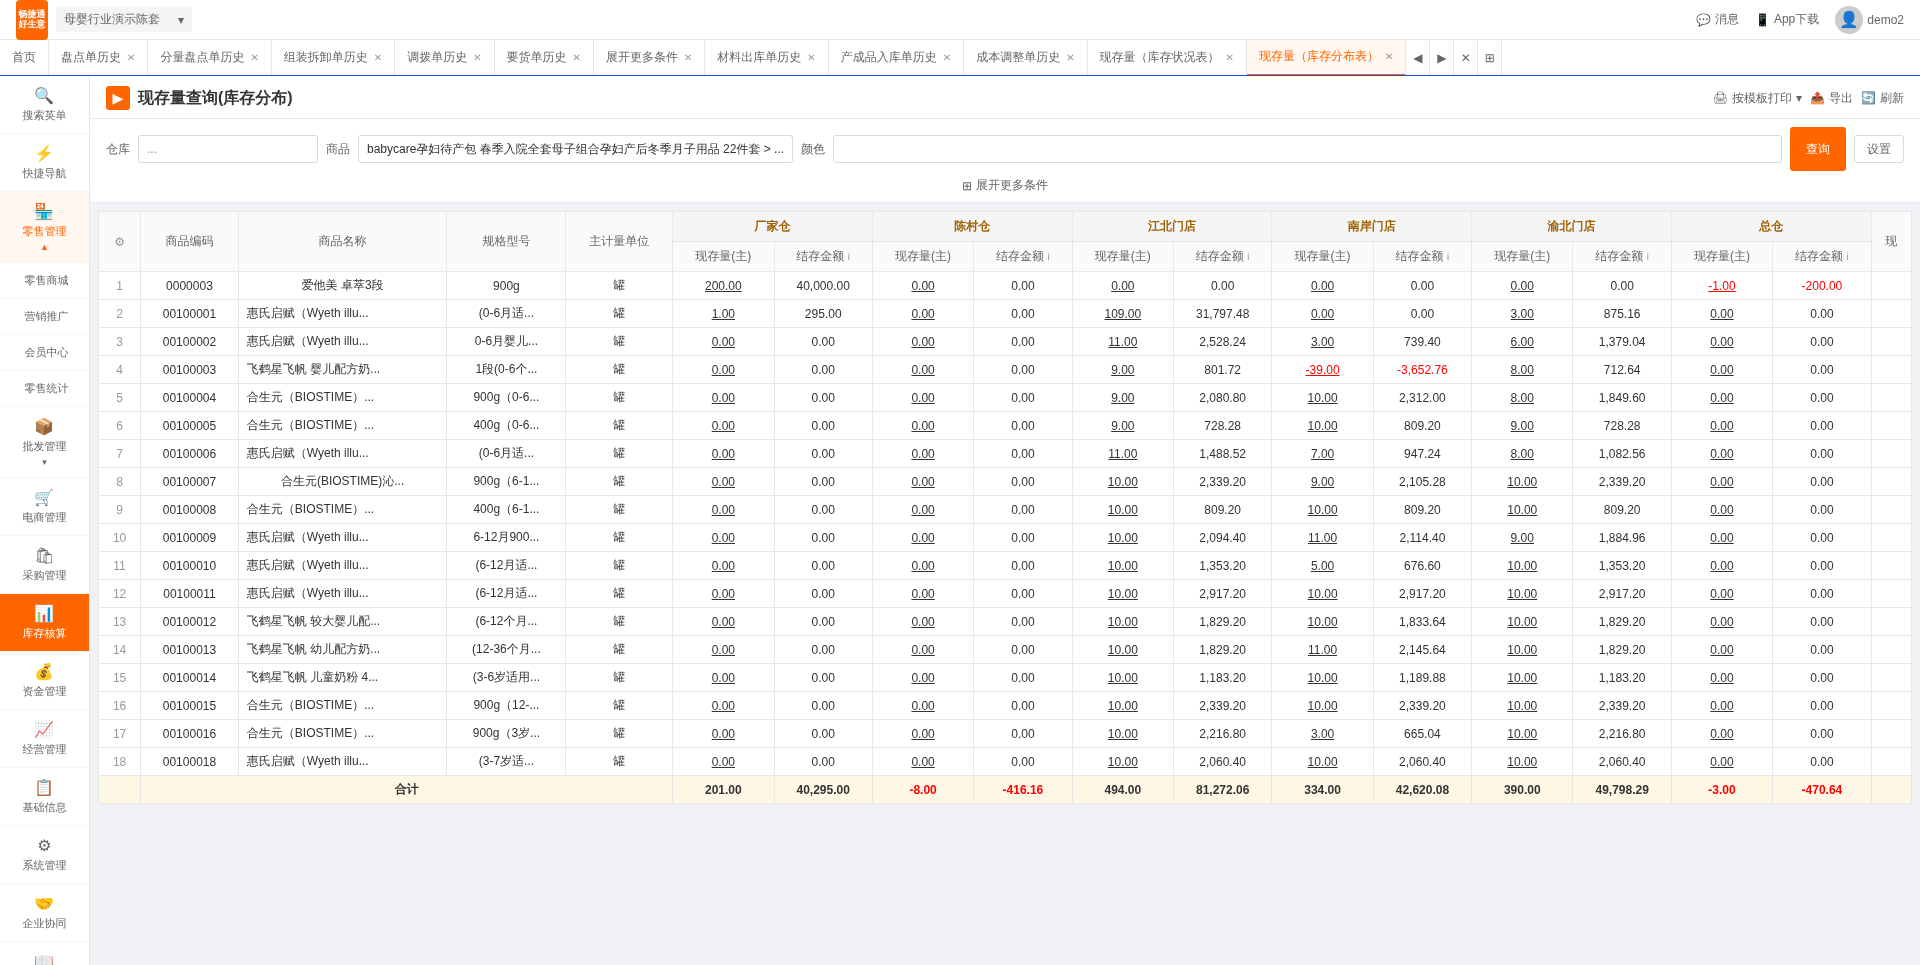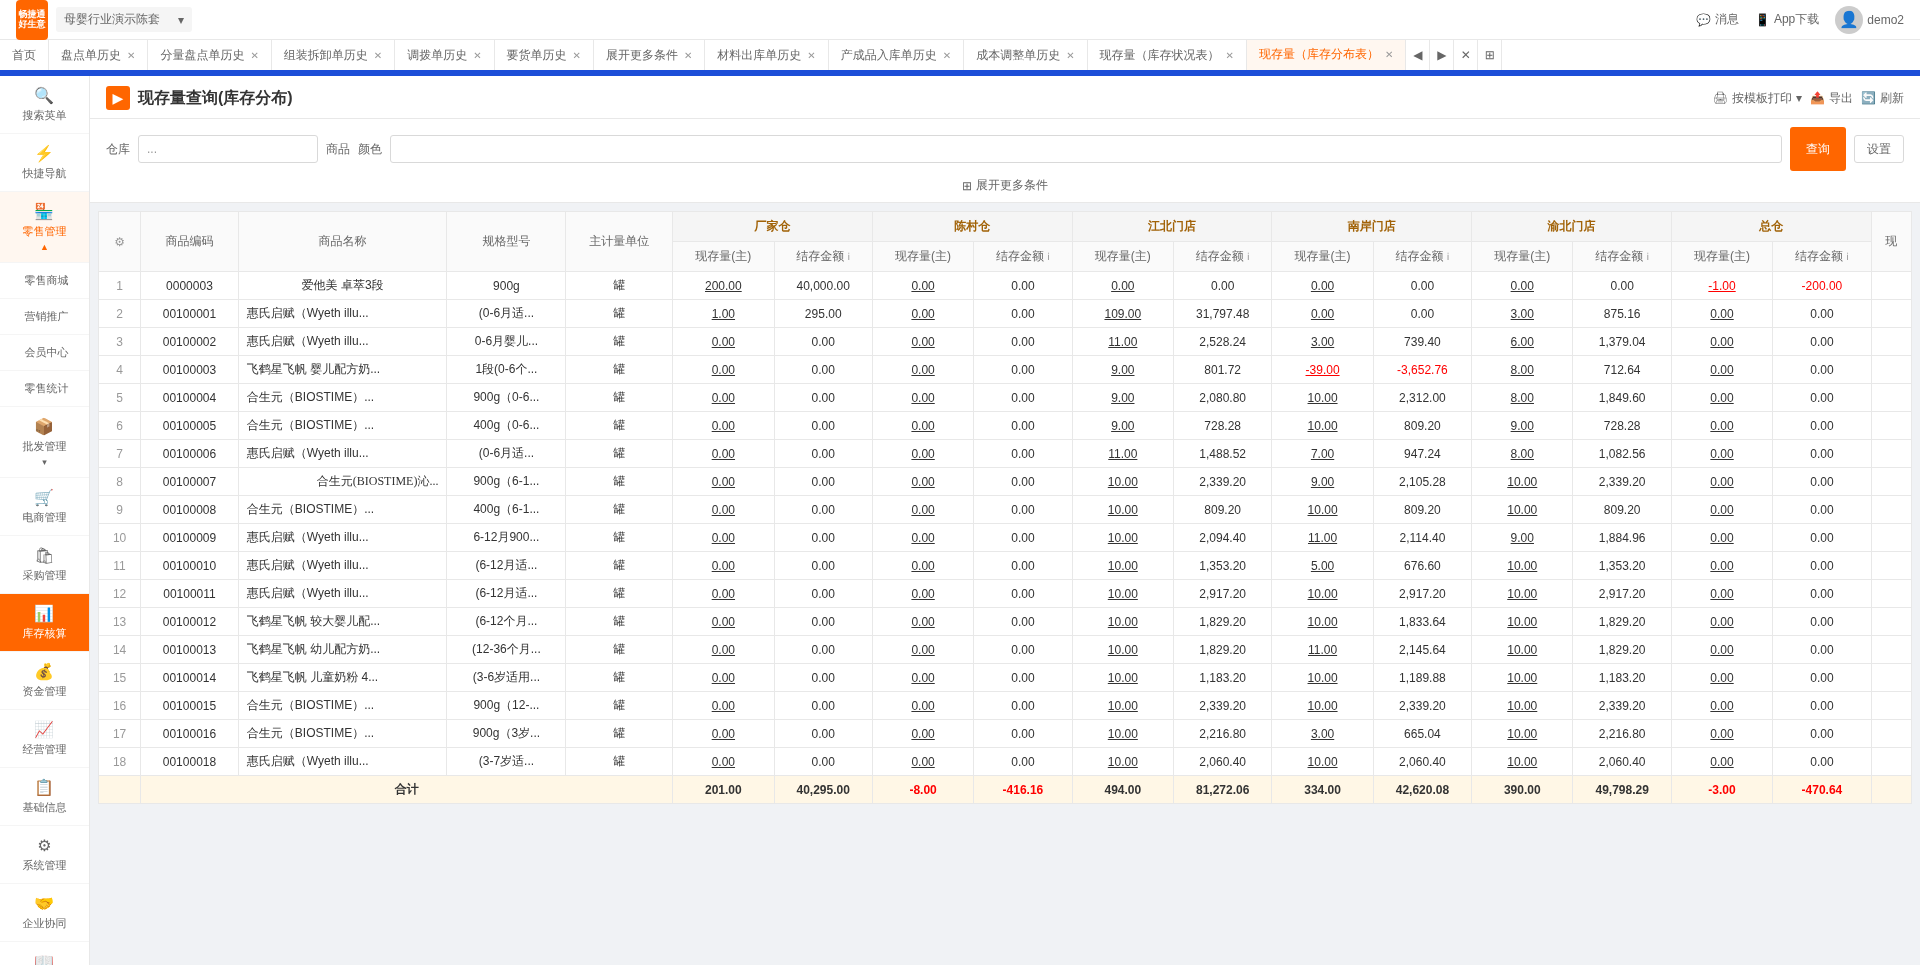--- a/index.html
+++ b/index.html
@@ -8,21 +8,21 @@
     
     .top-bar { height: 40px; background: #fff; display: flex; align-items: center; justify-content: space-between; padding: 0 16px; border-bottom: 1px solid #e8e8e8; }
     .top-bar-left { display: flex; align-items: center; gap: 8px; }
     .logo-area { display: flex; align-items: center; gap: 4px; }
     .dropdown-trigger { display: flex; align-items: center; gap: 18px; font-size: 12px; color: #666; cursor: pointer; background: #f5f5f5; padding: 4px 8px; border-radius: 3px; }
     .top-bar-right { display: flex; align-items: center; gap: 16px; }
     .top-bar-btn { display: flex; align-items: center; gap: 4px; font-size: 12px; color: #666; cursor: pointer; }
     .avatar { width: 28px; height: 28px; border-radius: 50%; background: #ccc; overflow: hidden; display: flex; align-items: center; justify-content: center; }
 
     
-    .tab-bar { height: 36px; background: #fff; display: flex; align-items: center; border-bottom: 6px solid #1d4ed8; overflow-x: auto; white-space: nowrap; }
+    .tab-bar { height: 36px; background: #fff; display: flex; align-items: center; border-bottom: 1px solid #1d4ed8; overflow-x: auto; white-space: nowrap; }
     .tab-bar::-webkit-scrollbar { height: 2px; }
     .tab-item { display: inline-flex; align-items: center; gap: 4px; padding: 0 12px; height: 36px; font-size: 12px; color: #666; cursor: pointer; border-right: 1px solid #e8e8e8; flex-shrink: 0; }
     .tab-item.active { color: #f60; background: #fff7f0; border-bottom: 2px solid #f60; }
     .tab-item .close-btn { font-size: 10px; color: #999; cursor: pointer; margin-left: 2px; }
     .tab-home { padding: 0 12px; height: 36px; display: inline-flex; align-items: center; font-size: 12px; color: #666; cursor: pointer; border-right: 1px solid #e8e8e8; flex-shrink: 0; }
     .tab-nav-btn { width: 24px; height: 36px; display: inline-flex; align-items: center; justify-content: center; cursor: pointer; color: #666; flex-shrink: 0; border-right: 1px solid #e8e8e8; }
 
     
     .main-layout { display: flex; height: calc(965px - 76px); }
 
@@ -254,20 +254,23 @@
       </div>
     </div>
 
     <div class="filter-area">
       <div class="filter-row">
         <span class="filter-label">仓库</span>
         <div class="filter-input filter-input-medium">
           <span style="color:#999;font-size:12px;">...</span>
         </div>
         <span class="filter-label">商品</span>
+        <div class="filter-input" style="min-width:360px;">
+          <span style="color:#333;font-size:12px;">babycare孕妇待产包 春季入院全套母子组合孕妇产后冬季月子用品 22件套 &gt; ...</span>
+        </div>
         <span class="filter-label">颜色</span>
         <div class="filter-input" style="min-width:200px;flex:1;">
         </div>
         <button class="filter-btn-primary">查询</button>
         <button class="filter-btn-secondary">设置</button>
       </div>
       <div class="expand-row">
         <div class="expand-btn">
           <span>⊞</span>
           <span>展开更多条件</span>
@@ -444,21 +447,21 @@
               <td>947.24</td>
               <td class="number-cell">8.00</td>
               <td>1,082.56</td>
               <td class="number-cell">0.00</td>
               <td>0.00</td>
               <td></td>
             </tr>
             <tr>
               <td class="row-index">8</td>
               <td>00100007</td>
-              <td style="text-align: right; font-family: Liberation Serif, serif;">合生元(BIOSTIME)沁...</td>
+              <td style="text-align: center;">合生元(BIOSTIME)沁...</td>
               <td>900g（6-1...</td>
               <td>罐</td>
               <td class="number-cell">0.00</td>
               <td>0.00</td>
               <td class="number-cell">0.00</td>
               <td>0.00</td>
               <td class="number-cell">10.00</td>
               <td>2,339.20</td>
               <td class="number-cell">9.00</td>
               <td>2,105.28</td>

